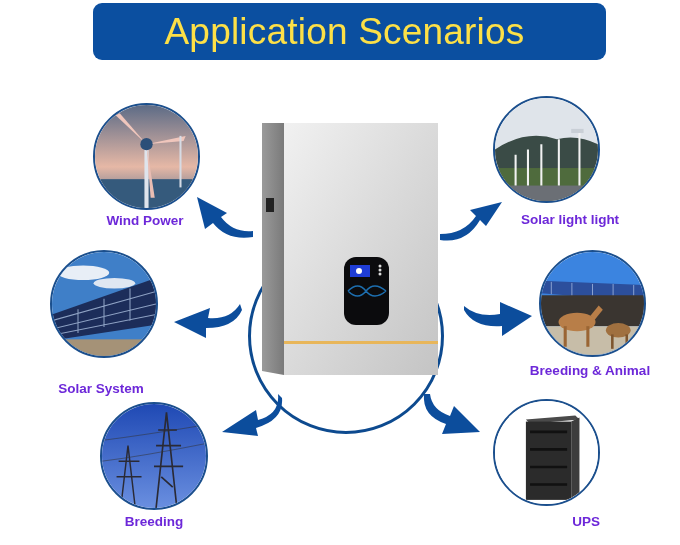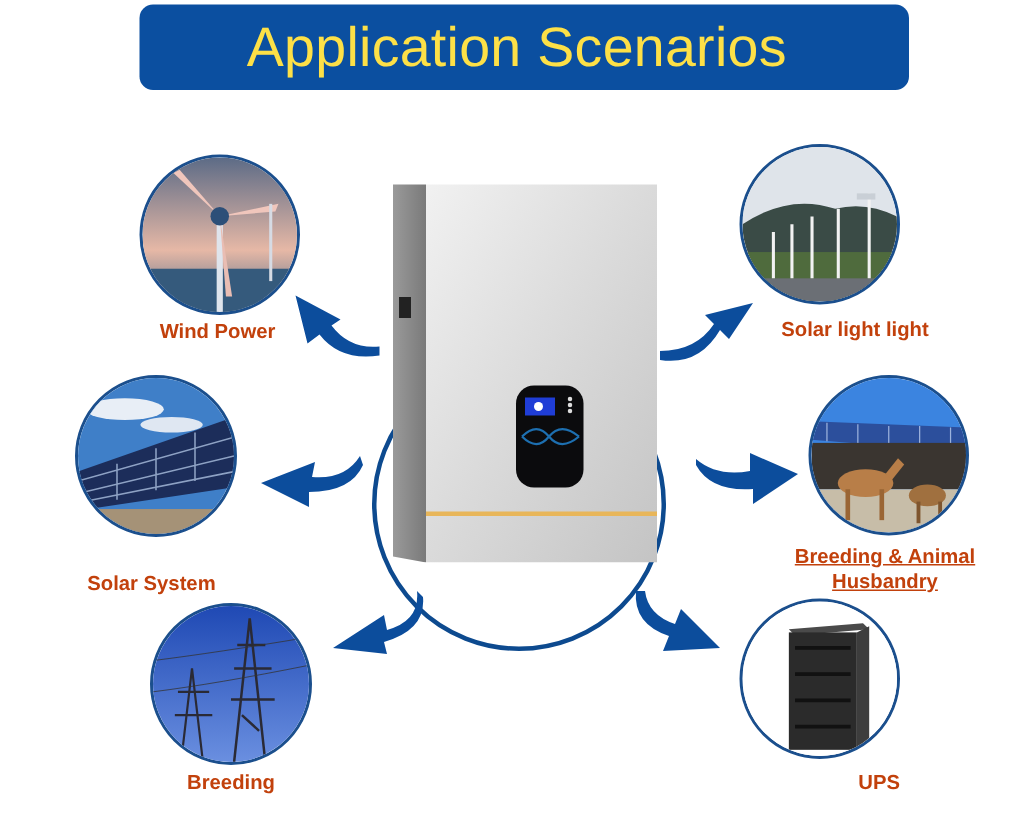--- a/index.html
+++ b/index.html
@@ -3,21 +3,21 @@
 <meta charset="utf-8">
 <style>
   html,body{margin:0;padding:0;background:#fff;}
   body{width:680px;height:545px;position:relative;overflow:hidden;font-family:"Liberation Sans",sans-serif;}
   .banner{position:absolute;left:93px;top:3px;width:513px;height:57px;background:#0b4fa0;border-radius:9px;
           display:flex;align-items:center;justify-content:center;}
   .banner span{color:#fde047;font-size:37px;letter-spacing:0.2px;margin-left:-10px;}
   .center-ring{position:absolute;left:248px;top:238px;width:190px;height:190px;border:3px solid #0d4a8f;border-radius:50%;}
   .scene{position:absolute;border-radius:50%;overflow:hidden;border:2px solid #1b4f8d;box-sizing:border-box;}
   .scene svg{display:block;width:100%;height:100%;}
-  .label{position:absolute;color:#c2410c;font-weight:bold;font-size:13.5px;text-align:center;white-space:nowrap;}
+  .label{position:absolute;color:#6d28d9;font-weight:bold;font-size:13.5px;text-align:center;white-space:nowrap;}
   .arrow{position:absolute;}
   .device{position:absolute;left:262px;top:121px;width:176px;height:254px;}
 </style>
 </head>
 <body>
 
 <div class="banner">
   <span>Application Scenarios</span>
 </div>
 
@@ -120,23 +120,22 @@
     <rect x="0" y="72" width="100" height="28" fill="#c7bda8"></rect>
     <ellipse cx="35" cy="68" rx="18" ry="9" fill="#b87e48"></ellipse>
     <rect x="22" y="72" width="3" height="20" fill="#9a6534"></rect>
     <rect x="44" y="72" width="3" height="20" fill="#9a6534"></rect>
     <path d="M48 62 L56 52 L60 56 L52 66 Z" fill="#b87e48"></path>
     <ellipse cx="75" cy="76" rx="12" ry="7" fill="#a0703f"></ellipse>
     <rect x="68" y="80" width="2.5" height="14" fill="#7e552e"></rect>
     <rect x="82" y="80" width="2.5" height="14" fill="#7e552e"></rect>
   </svg>
 </div>
-<div class="label" style="left:515px;top:362px;width:150px;line-height:17px;text-decoration:underline;">
+<div class="label" style="left:515px;top:362px;width:150px;line-height:17px;">
   <div>Breeding &amp; Animal</div>
-  <div>Husbandry</div>
 </div>
 
 <div class="scene" style="left:493px;top:399px;width:107px;height:107px;background:#fff;">
   <svg viewBox="0 0 100 100" preserveAspectRatio="none">
     <rect width="100" height="100" fill="#fff"></rect>
     <polygon points="30,18 78,14 82,18 34,22" fill="#4a4a4a"></polygon>
     <rect x="30" y="20" width="44" height="76" fill="#2b2b2b"></rect>
     <polygon points="74,20 82,16 82,90 74,96" fill="#3d3d3d"></polygon>
     <path d="M34 30 L70 30 M34 47 L70 47 M34 64 L70 64 M34 81 L70 81" stroke="#111" stroke-width="2.5"></path>
   </svg>

